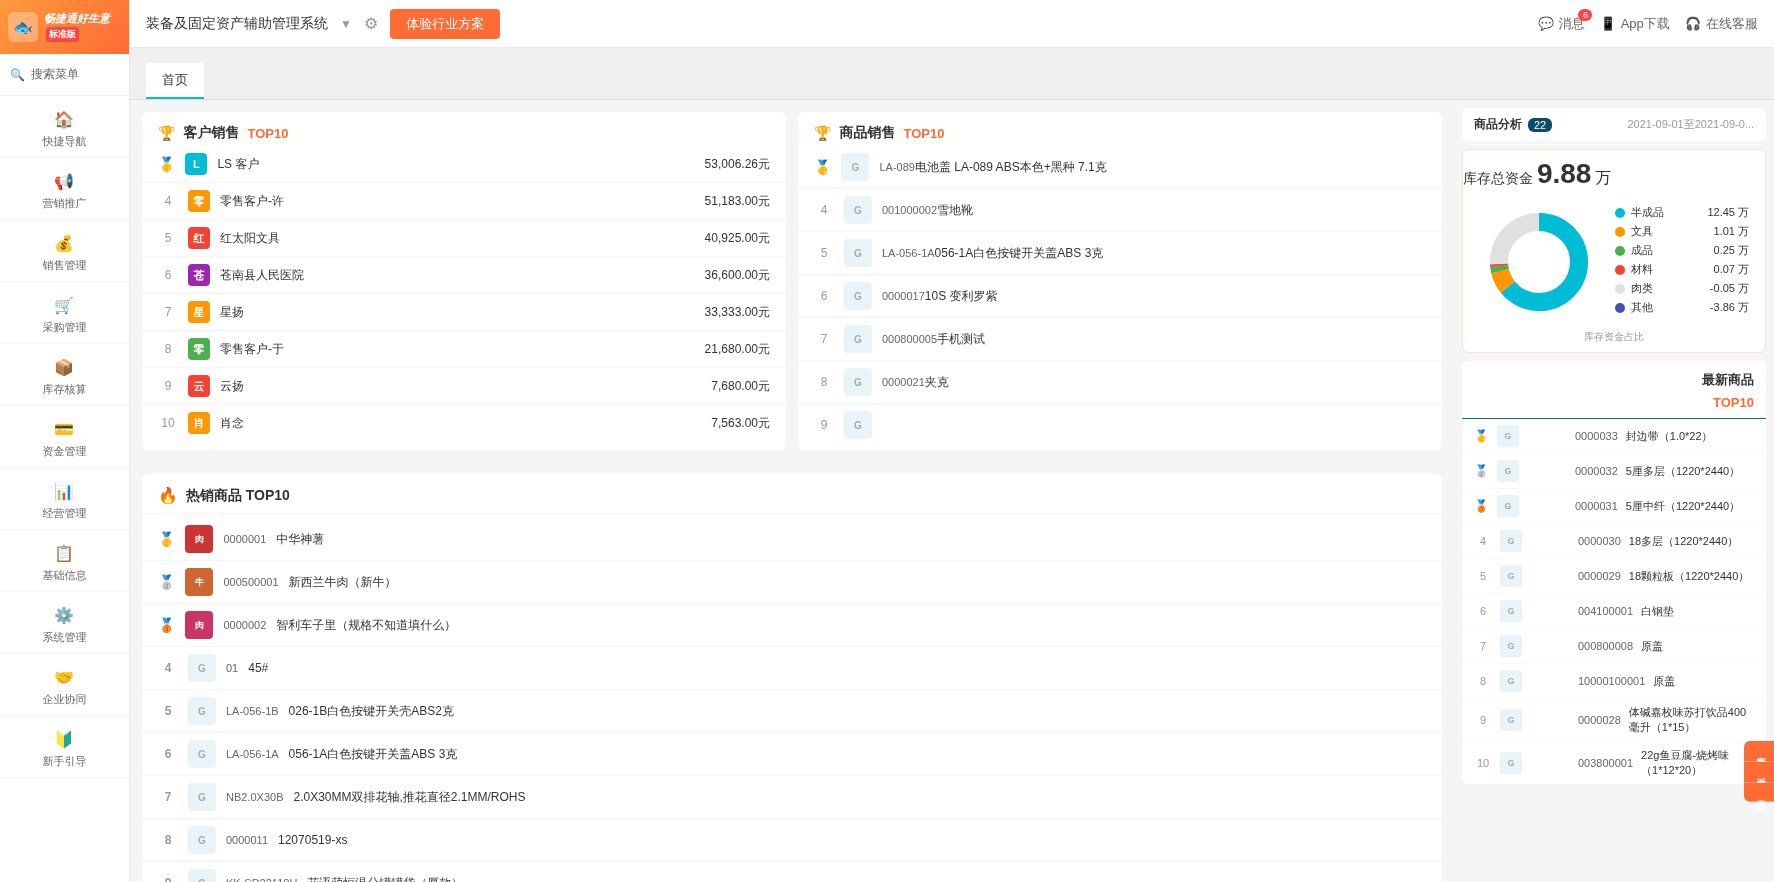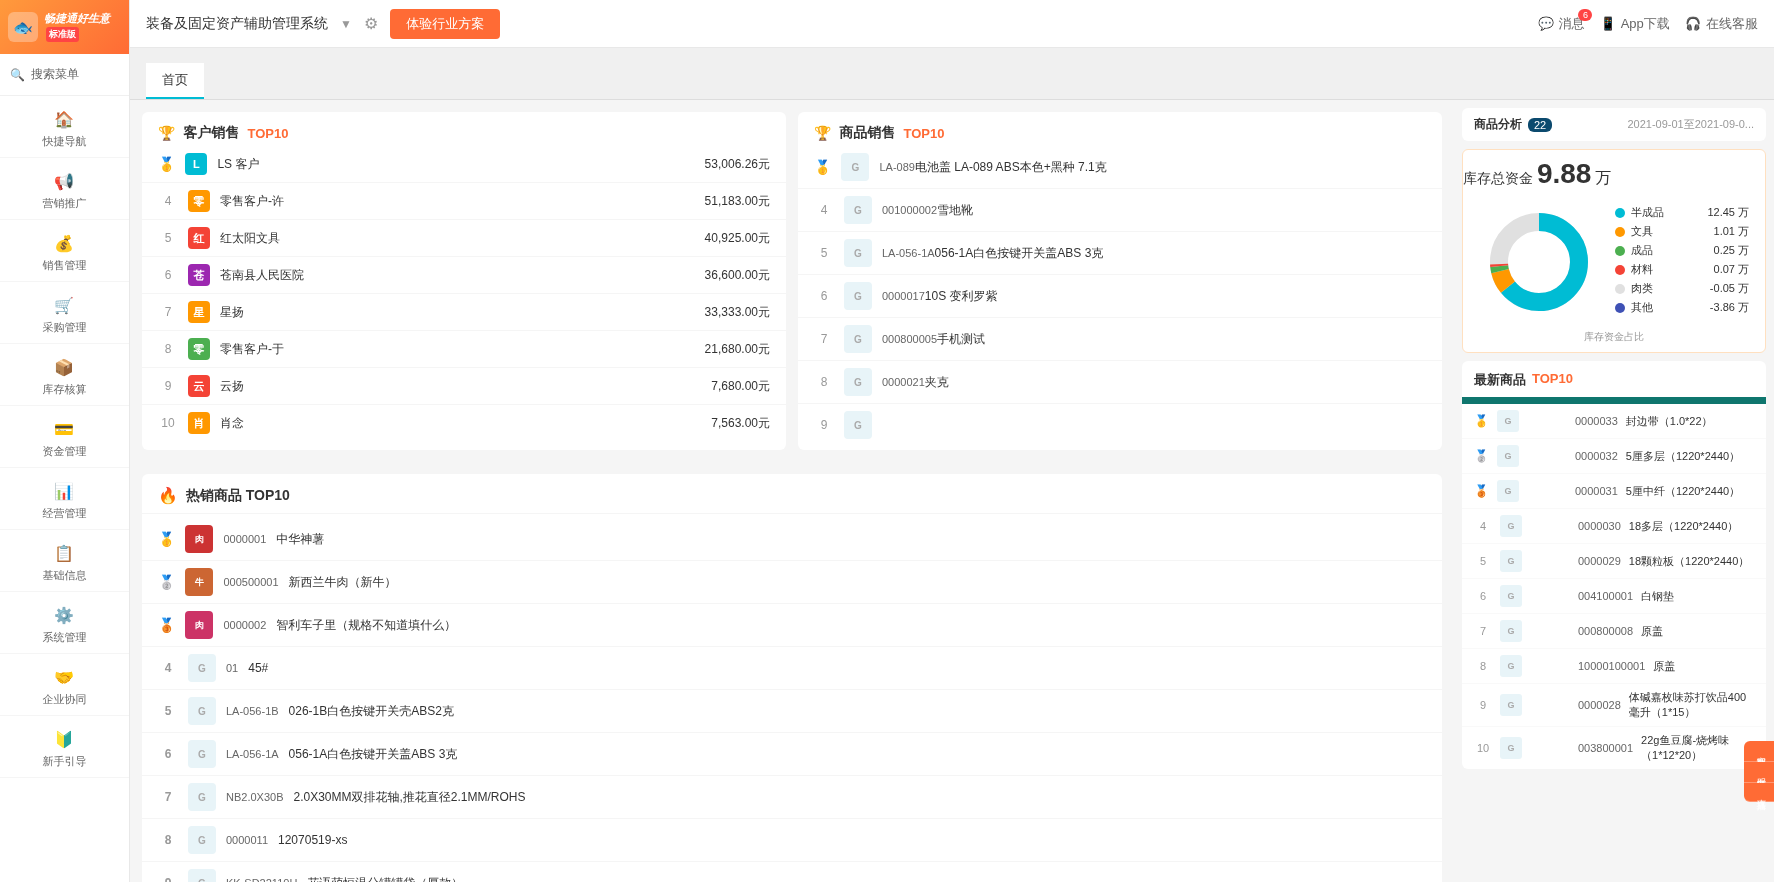--- a/index.html
+++ b/index.html
@@ -262,23 +262,24 @@
 
     
     .right-section {
       background: #fff;
       border-radius: 6px;
       margin-bottom: 8px;
       overflow: hidden;
     }
     .right-section-header {
       padding: 10px 12px 0;
-      display: flex; align-items: flex-start; gap: 6px;
-      border-bottom: 7px solid #0f766e;
+      display: flex; align-items: flex-end; gap: 6px;
+      border-bottom: 1px solid #0f766e;
       padding-bottom: 8px;
+      flex-direction: column;
     }
     .right-section-title { font-size: 13px; font-weight: bold; color: #333; }
     .right-section-subtitle { font-size: 13px; color: #ff6b35; font-weight: bold; }
     .right-product-item {
       display: flex; align-items: center;
       padding: 6px 12px;
       border-bottom: 1px solid #f9f9f9;
       gap: 8px; font-size: 11px;
     }
     .right-product-item:last-child { border-bottom: none; }

